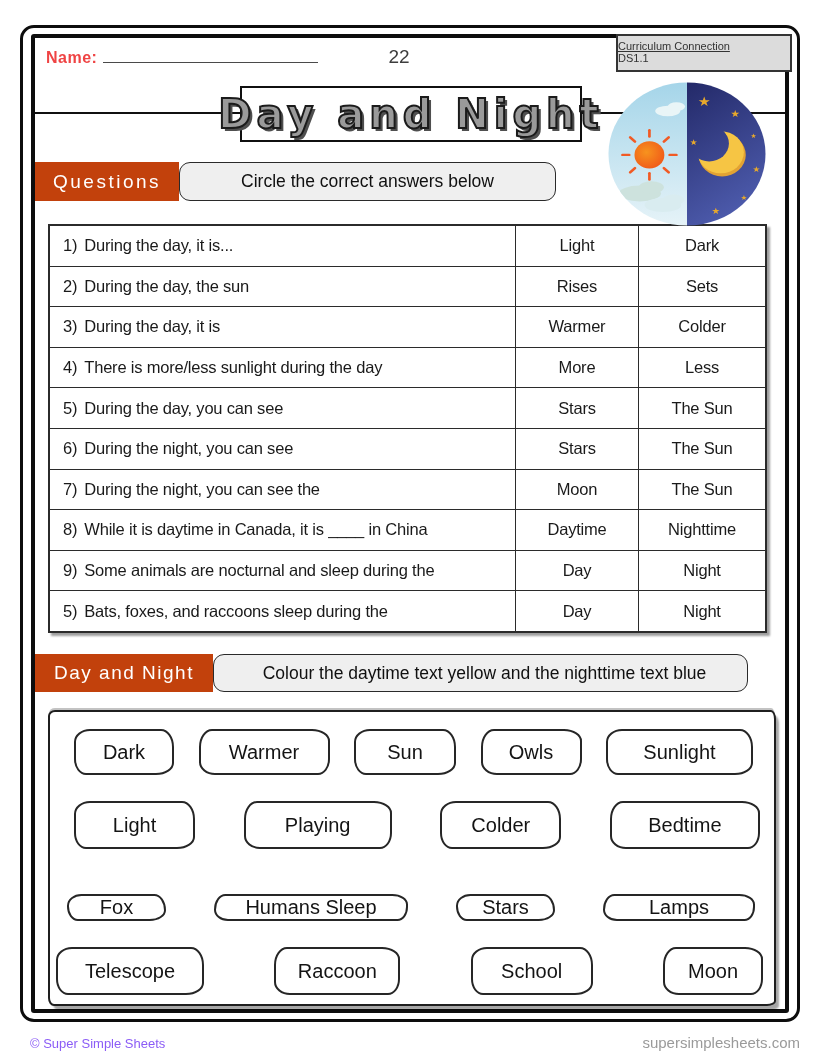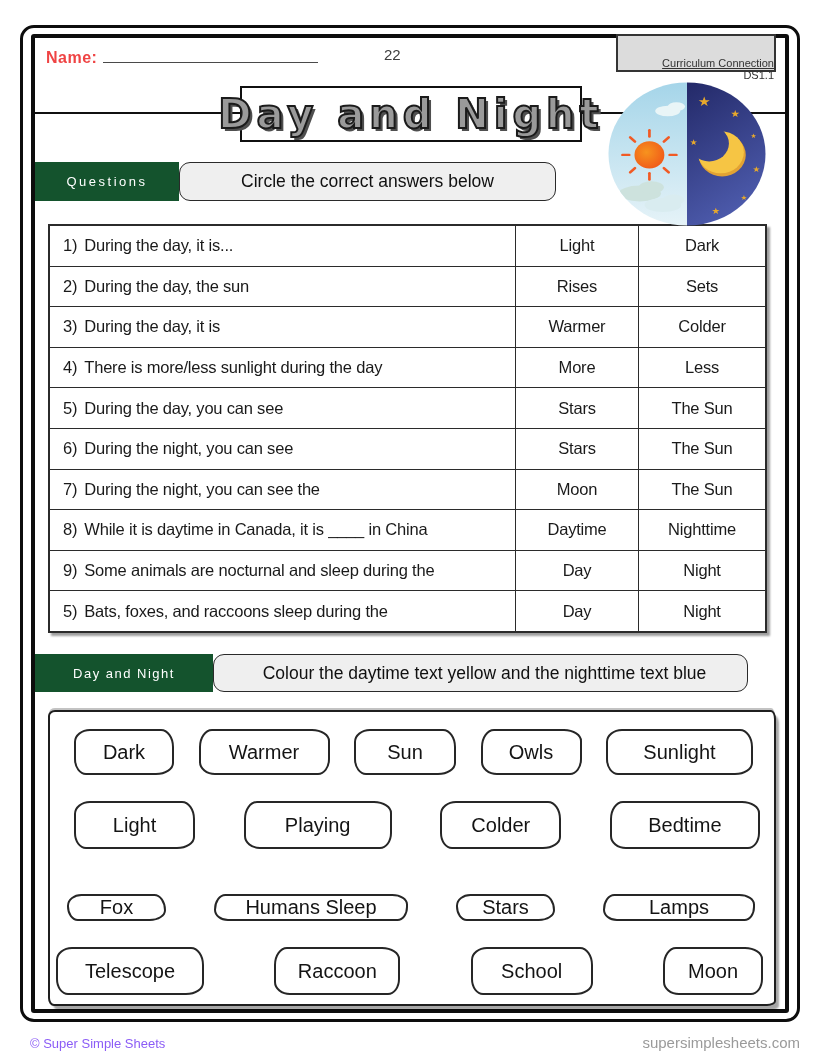--- a/index.html
+++ b/index.html
@@ -11,46 +11,46 @@
   .frame-outer { position:absolute; left:20px; top:25px; width:780px; height:997px;
                  border:3px solid #0d0d0d; border-radius:14px; background:#fff; }
   .frame-inner { position:absolute; left:31px; top:34px; width:758px; height:979px;
                  border:4px solid #0d0d0d; border-radius:3px; }
 
   
   .name-row { position:absolute; left:46px; top:46px; font-size:16px; color:#ef4444;
               letter-spacing:0.5px;font-weight:bold; }
   .name-line { display:inline-block; width:215px; border-bottom:1.6px solid #4a4a4a;
                height:17px; margin-left:6px; }
-  .page-num { position:absolute; left:384px; top:46px; width:30px; text-align:left;
-              font-size:15px; color:#3d3d3d; }
-  .curriculum-box { position:absolute; left:616px; top:34px; width:160px; height:38px;
-                    background:#dcdcdc; border:2px solid #343434; text-align:right;
-                    padding-top:21px; z-index:4; }
+  .page-num { position:absolute; left:384px; top:46px; width:30px; text-align:center;
+              font-size:19px; color:#3d3d3d; }
+  .curriculum-box { position:absolute; left:616px; top:34px; width:176px; height:38px;
+                    background:#dcdcdc; border:2px solid #343434; text-align:left;
+                    padding-top:4px; z-index:4; }
   .curriculum-box .cc-title { font-size:11px; color:#333; text-decoration:underline; }
   .curriculum-box .cc-code  { font-size:11px; color:#333; }
 
   .header-divider { position:absolute; left:35px; top:112px; width:750px; height:2.4px;
                     background:#101010; z-index:1; }
 
   
   .title-box { position:absolute; left:240px; top:86px; width:342px; height:56px;
                background:#fff; border:2.5px solid #101010; z-index:2;
                display:flex; align-items:center; justify-content:center; }
   .title-text { font-family:"DejaVu Sans", sans-serif; font-weight:800; font-size:40px;
                 letter-spacing:5px; color:#9a9a9a;
                 -webkit-text-stroke:2px #1b1b1b;
                 text-shadow:3px 3px 0 #4f4f4f; white-space:nowrap; }
 
   .daynight-svg { position:absolute; left:608px; top:82px; z-index:3; }
 
   
-  .section-bar { position:absolute; background:#14532d; color:#fff; z-index:2;
+  .section-bar { position:absolute; background:#c2410c; color:#fff; z-index:2;
                  display:flex; align-items:center; justify-content:center;
-                 font-size:13px; letter-spacing:2.5px; }
+                 font-size:19px; letter-spacing:2.5px; }
   .bar-questions { left:35px; top:162px; width:144px; height:39px; }
   .bar-daynight  { left:35px; top:654px; width:178px; height:38px; letter-spacing:1.5px; }
   .instruction-box { position:absolute; background:#efefef; border:1.6px solid #2a2a2a;
                      border-radius:11px; display:flex; align-items:center;
                      justify-content:center; font-size:17.5px; color:#101010; z-index:2; }
   .instr-1 { left:179px; top:162px; width:377px; height:39px; }
   .instr-2 { left:213px; top:654px; width:535px; height:38px;padding-left:8px; }
 
   
   .q-table { position:absolute; left:48px; top:224px; width:719px; height:409px;

